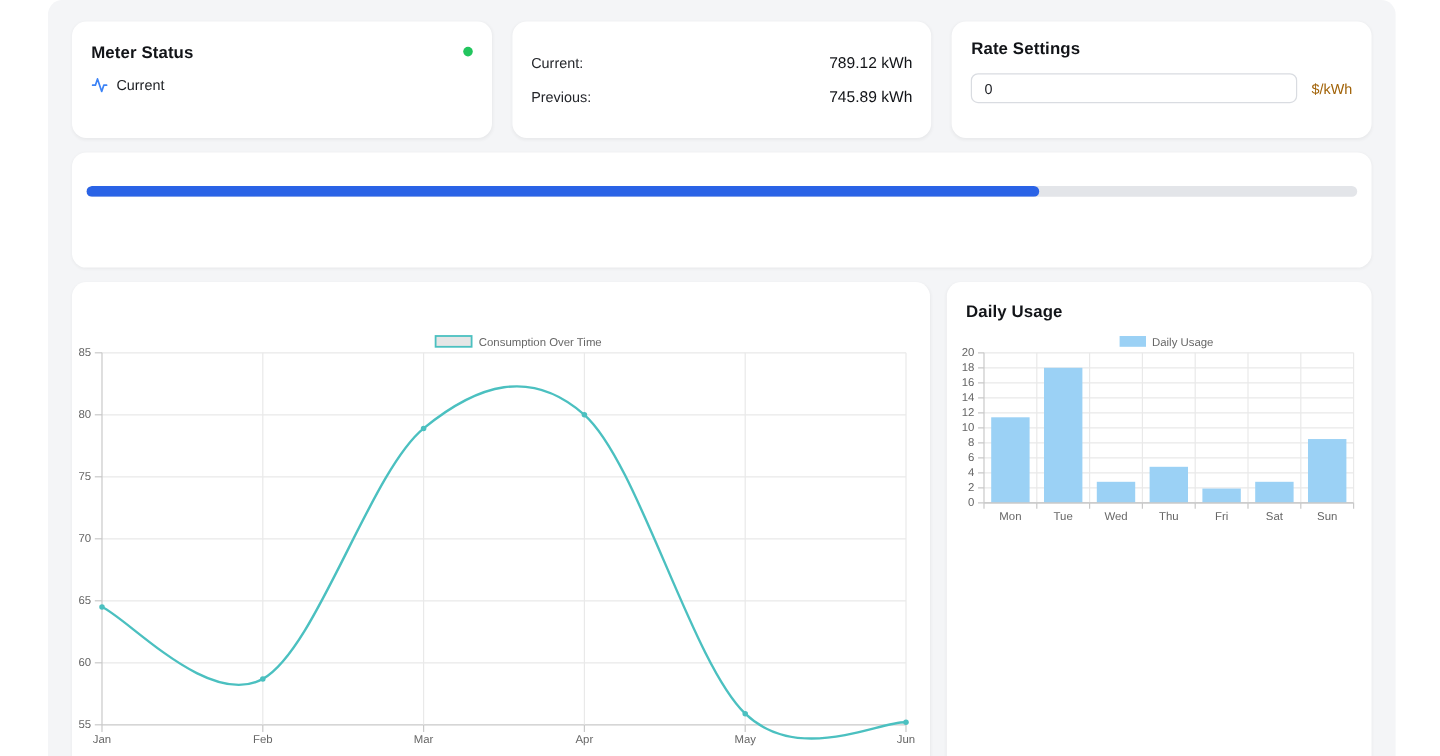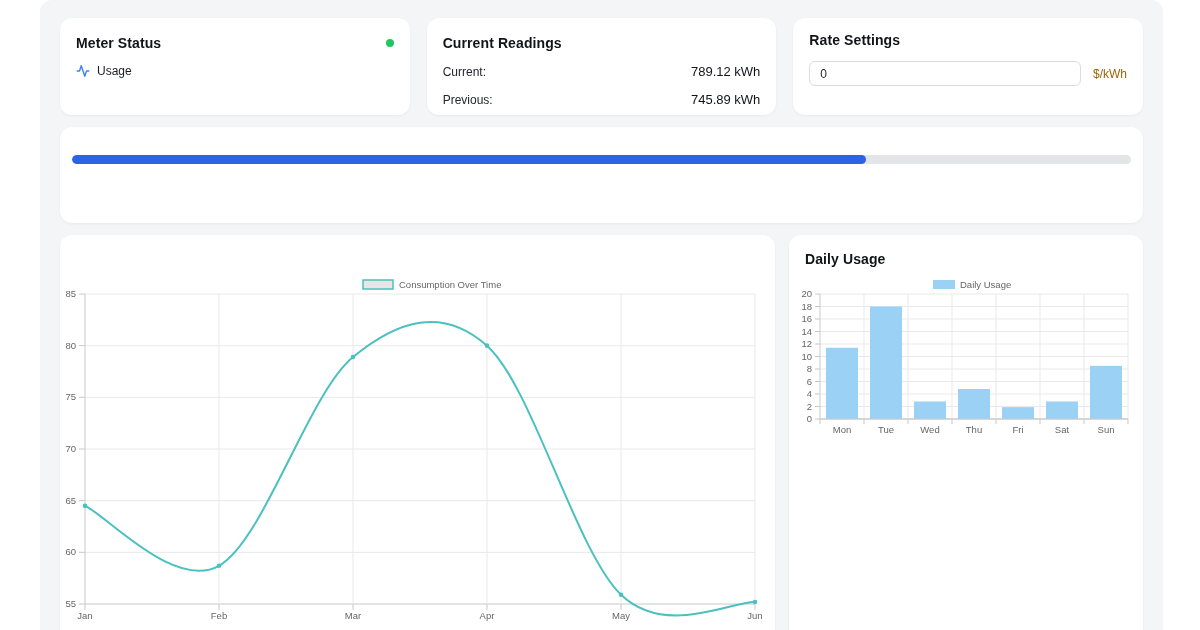--- a/index.html
+++ b/index.html
@@ -57,26 +57,25 @@
       <div class="card-head">
         <div class="card-title">Meter Status</div>
         <span class="dot" style="background: rgb(34, 197, 94);"></span>
       </div>
       <div class="status-row">
         <span>
           <svg width="14" height="14" viewBox="0 0 24 24" fill="none" stroke="#3b82f6" stroke-width="2.4" stroke-linecap="round" stroke-linejoin="round">
             <polyline points="22 12 18 12 15 21 9 3 6 12 2 12"></polyline>
           </svg>
         </span>
-        <span class="status-label">Usage</span>
-      </div>
-    </div>
-
-    <div class="card">
-      <div class="card-title" style="margin-top:3px;">Current Readings</div>
+        <span class="status-label">Current</span>
+      </div>
+    </div>
+
+    <div class="card">
       <div class="reading-row">
         <span class="reading-label">Current:</span>
         <span class="reading-value">789.12 kWh</span>
       </div>
       <div class="reading-row">
         <span class="reading-label">Previous:</span>
         <span class="reading-value">745.89 kWh</span>
       </div>
     </div>
 

